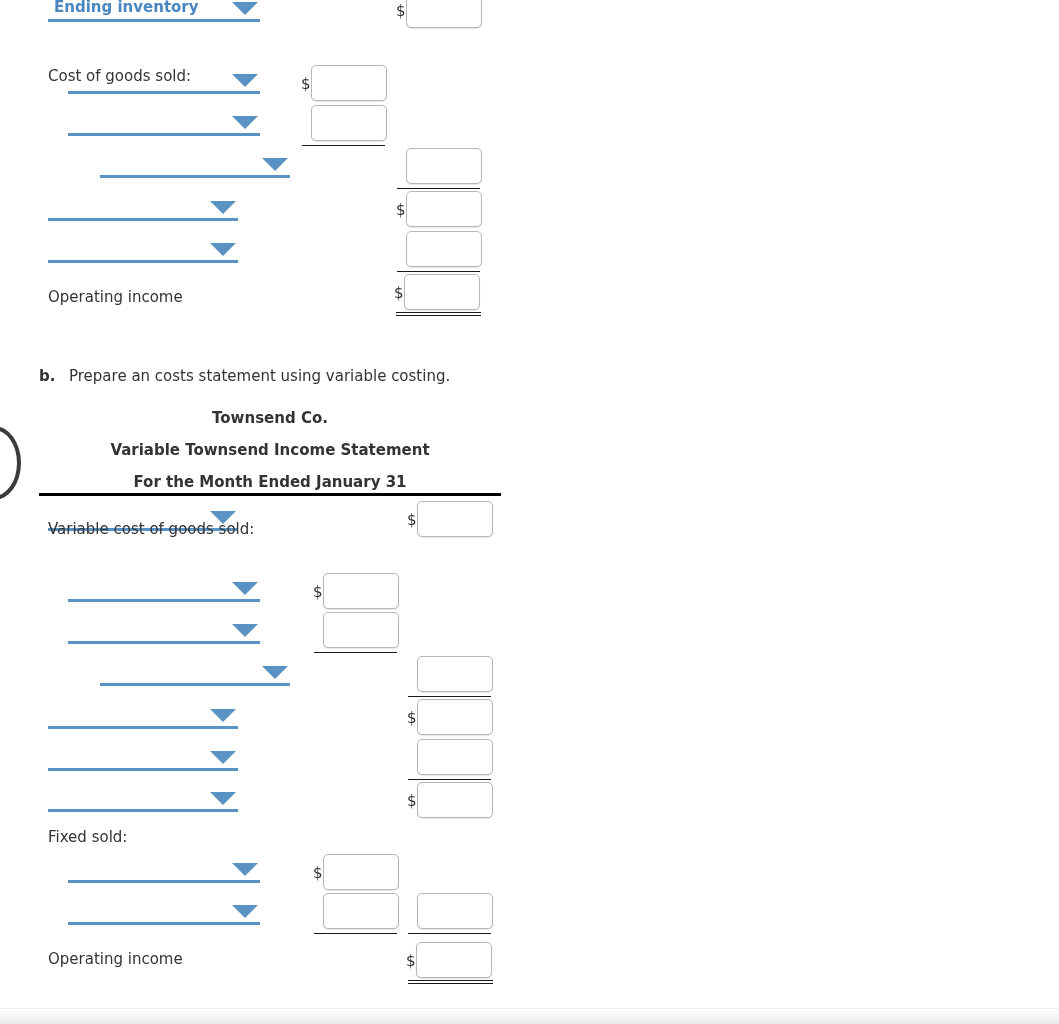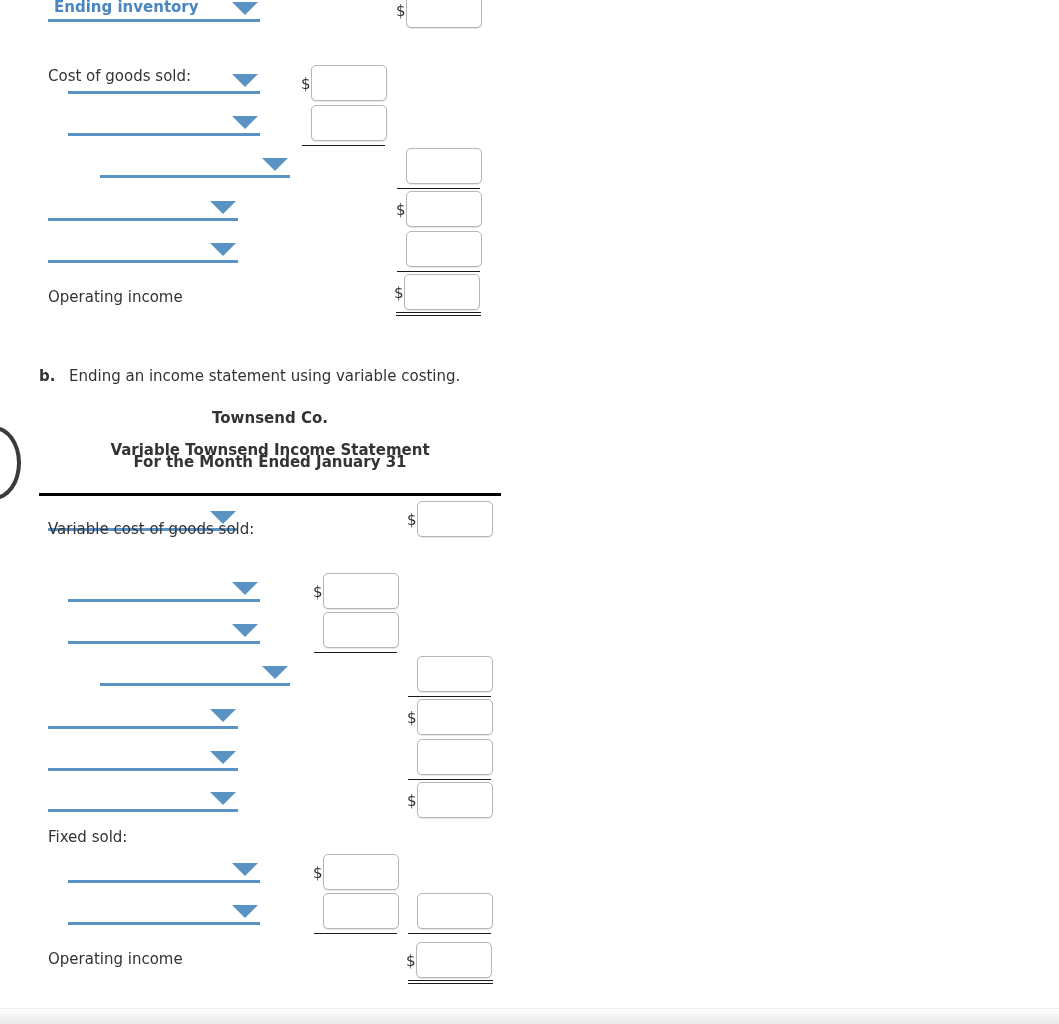--- a/index.html
+++ b/index.html
@@ -150,27 +150,27 @@
   </div>
   <input class="abs ibox" type="text" style="left: 406px; top: 231px;" value="">
   <div class="abs rule-thin" style="left:397px; top:271px; width:83px;"></div>
 
   <div class="abs label" style="left:48px; top:288px;">Operating income</div>
   <span class="abs dollar" style="left:394px; top:284px;">$</span>
   <input class="abs ibox" type="text" style="left: 404px; top: 274px;" value="">
   <div class="abs rule-double" style="left:396px; top:312px; width:85px;"></div>
 
   <div class="abs label bold" style="left:39px; top:367px;">b.</div>
-  <div class="abs label" style="left:69px; top:367px;">Ending an income statement using variable costing.</div>
+  <div class="abs label" style="left:69px; top:367px;">Prepare an costs statement using variable costing.</div>
 
   <div class="abs circle-mark" style="top:426px;"></div>
 
   <div class="abs stmt-title" style="left:0px; top:409px; width:540px;">Townsend Co.</div>
   <div class="abs stmt-title" style="left:0px; top:441px; width:540px;">Variable Townsend Income Statement</div>
-  <div class="abs stmt-title" style="left:0px; top:453px; width:540px;">For the Month Ended January 31</div>
+  <div class="abs stmt-title" style="left:0px; top:473px; width:540px;">For the Month Ended January 31</div>
   <div class="abs rule-thick" style="left:39px; top:493px; width:462px;"></div>
 
   <div class="abs dd" style="left:48px; top:505px; width:190px;">
     <span class="ddtext"></span>
     <span class="caret"></span>
   </div>
   <span class="abs dollar" style="left:407px; top:511px;">$</span>
   <input class="abs ibox" type="text" style="left: 417px; top: 501px;" value="">
 
   <div class="abs label" style="left:48px; top:520px;">Variable cost of goods sold:</div>

